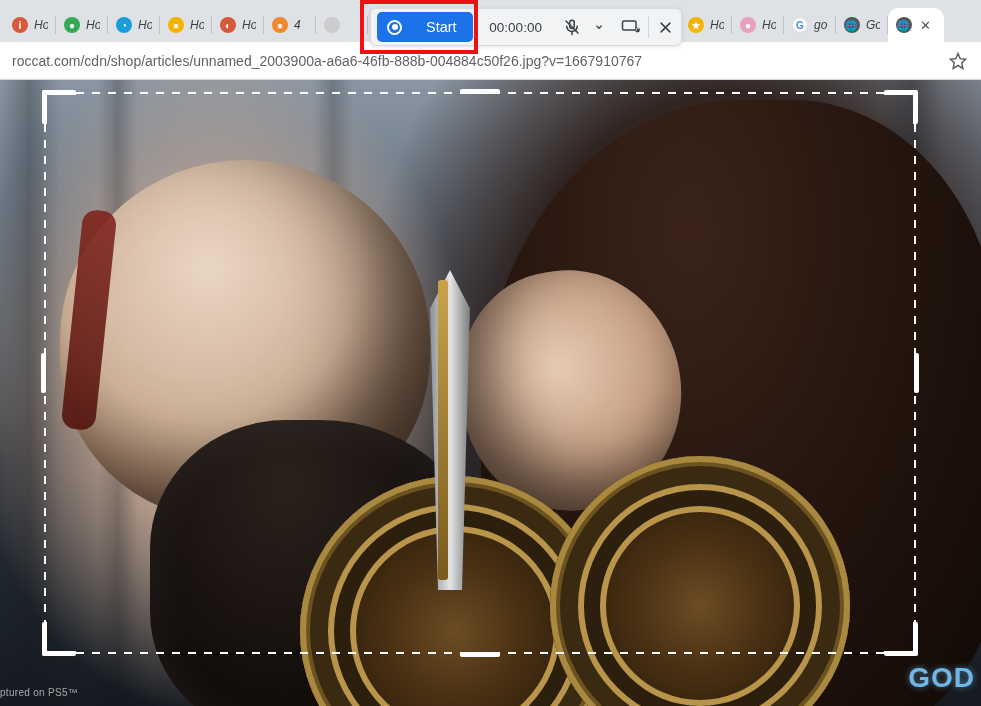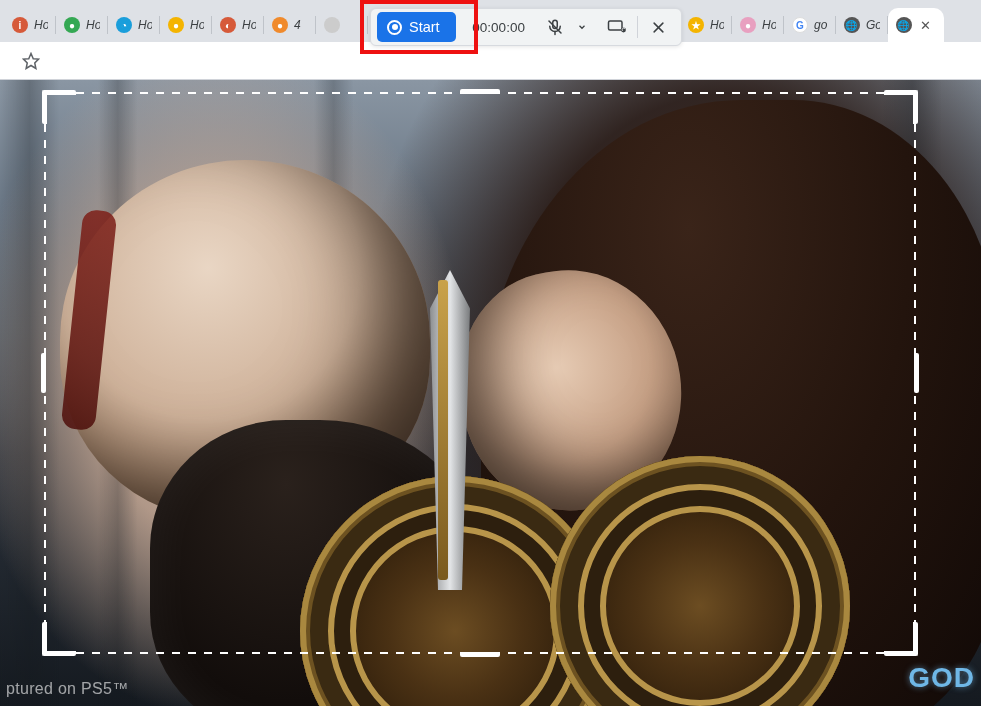--- a/index.html
+++ b/index.html
@@ -153,22 +153,22 @@
     box-shadow:
       0 0 0 6px #a9883f inset, 0 0 0 10px #6d5221 inset,
       0 0 0 28px #3a2a12 inset, 0 0 0 34px #b8954a inset,
       0 0 0 50px #2d1f0e inset, 0 0 0 56px #b8954a inset;
   }
   .shield.s1 { left: 0; top: 30px; width: 310px; height: 310px; }
   .shield.s2 { left: 250px; top: 10px; width: 300px; height: 300px; }
 
   .watermark-left {
     position: absolute; left: 0; bottom: 6px;
-    font-size: 16px; color: rgba(255,255,255,0.6);
-    padding: 2px 6px; letter-spacing: 0.3px;
+    font-size: 10px; color: rgba(255,255,255,0.6);
+    padding: 2px 0; letter-spacing: 0.3px;
   }
   .watermark-right {
     position: absolute; right: 6px; bottom: 12px;
     font-family: "Arial Black", Arial, sans-serif;
     font-weight: 900; font-size: 28px;
     color: #6fb7e6; text-shadow: 0 0 6px rgba(120,190,240,0.6);
     letter-spacing: 1px;
   }
 
   
@@ -229,21 +229,21 @@
     z-index: 60;
     pointer-events: none;
   }
   .start-btn {
     background: #1a73e8;
     color: #fff;
     border: none;
     border-radius: 5px;
     height: 30px;
     padding: 0 16px 0 10px;
-    display: flex; align-items: center; gap: 7px;
+    display: flex; align-items: center; gap: 24px;
     font-size: 14.5px; font-weight: 500;
     cursor: pointer;
   }
   .rec-dot-ring {
     width: 15px; height: 15px; border: 2px solid #fff; border-radius: 50%;
     display: flex; align-items: center; justify-content: center;
   }
   .rec-dot-core { width: 6px; height: 6px; background: #fff; border-radius: 50%; }
   .timer {
     font-size: 13.5px; color: #3c4043; min-width: 70px; text-align: center;
@@ -322,20 +322,21 @@
     <span class="favicon" style="background:#555">🌐</span>
     <span class="tlabel">Go</span>
   </div>
   <div class="tab active">
     <span class="favicon" style="background:#555">🌐</span>
     <span class="close-x">✕</span>
   </div>
 </div>
 
 <div class="addrbar">
+  <div class="url">roccat.com/cdn/shop/articles/unnamed_2003900a-a6a6-46fb-888b-004884c50f26.jpg?v=1667910767</div>
   <div class="star">
     <svg width="18" height="18" viewBox="0 0 24 24" fill="none" stroke="currentColor" stroke-width="2">
         <polygon points="12 2 15 9 22 9.5 17 14.5 18.5 22 12 18 5.5 22 7 14.5 2 9.5 9 9 12 2"></polygon>
       </svg>
   </div>
 </div>
 
 <div class="content">
   <div class="game-scene"></div>
   <div class="trees"></div>

